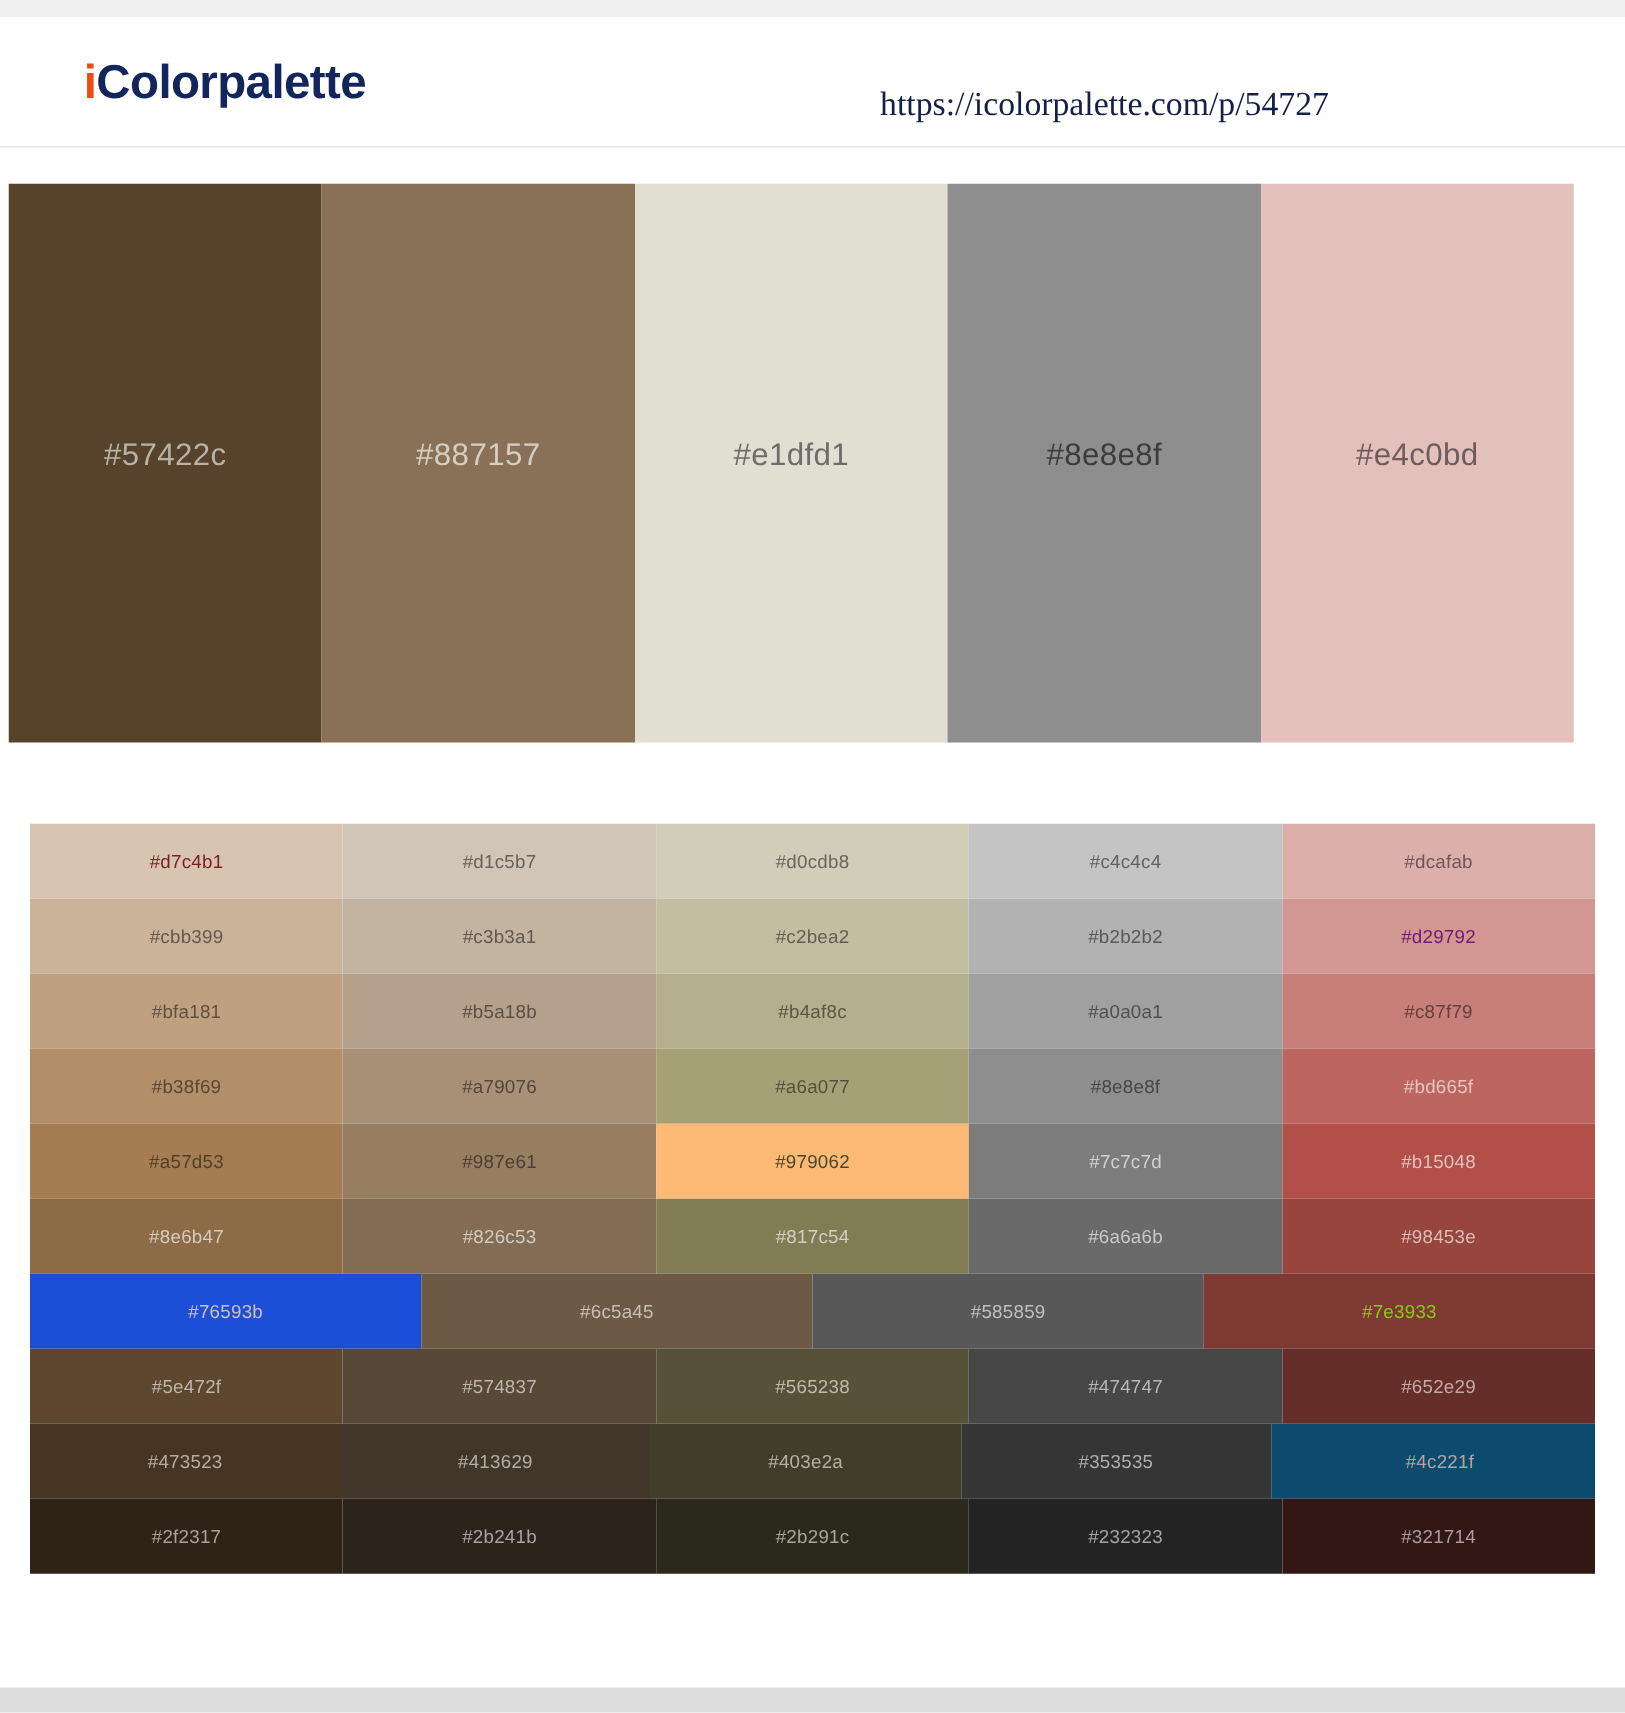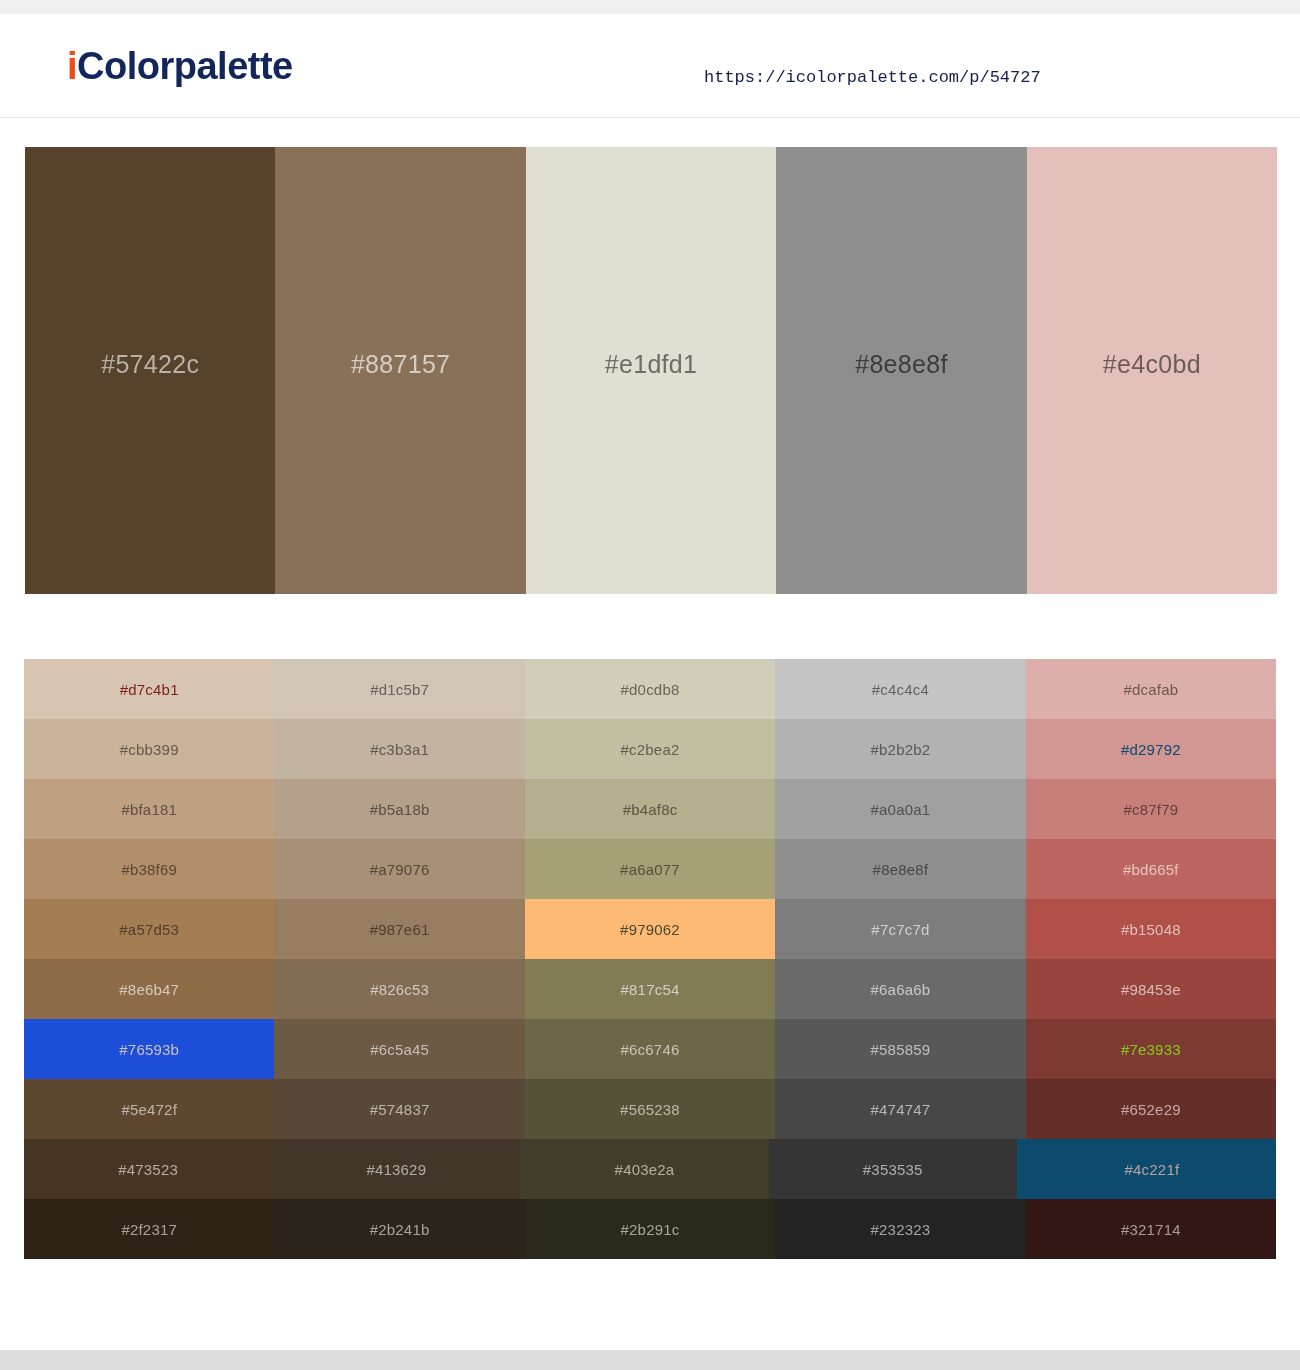--- a/index.html
+++ b/index.html
@@ -35,29 +35,29 @@
     line-height:1;
     white-space:nowrap;
   }
   .logo .logo-i{ color:#f24a15; }
   .logo .logo-rest{ color:#13265c; }
 
   .url{
     position:absolute;
     left:704px;
     top:54px;
-    font-family:Liberation Mono, monospace;
-    font-size:17px;
+    font-family:Liberation Serif, serif;
+    font-size:27px;
     color:#14204a;
     white-space:nowrap;
   }
 
   
   .palette-wrap{
-    padding:0 25px;
+    padding:0 7px;
     margin-top:29px;
   }
   .palette{
     display:flex;
     height:447px;
     width:1252px;
   }
   .swatch{
     flex:1 1 0;
     display:flex;
@@ -145,21 +145,21 @@
         <div class="cell" style="background: rgb(209, 197, 183); color: rgb(104, 98, 91);">#d1c5b7</div>
         <div class="cell" style="background: rgb(208, 205, 184); color: rgb(103, 102, 92);">#d0cdb8</div>
         <div class="cell" style="background: rgb(196, 196, 196); color: rgb(98, 98, 98);">#c4c4c4</div>
         <div class="cell" style="background: rgb(220, 175, 171); color: rgb(110, 87, 85);">#dcafab</div>
       </div>
       <div class="grid-row">
         <div class="cell" style="background: rgb(203, 179, 153); color: rgb(101, 89, 76);">#cbb399</div>
         <div class="cell" style="background: rgb(195, 179, 161); color: rgb(97, 89, 80);">#c3b3a1</div>
         <div class="cell" style="background: rgb(194, 190, 162); color: rgb(97, 95, 81);">#c2bea2</div>
         <div class="cell" style="background: rgb(178, 178, 178); color: rgb(89, 89, 89);">#b2b2b2</div>
-        <div class="cell" style="background: rgb(210, 151, 146); color: #0c4a6e; text-align: right;">#d29792</div>
+        <div class="cell" style="background: rgb(210, 151, 146); color: #701a75; text-align: right;">#d29792</div>
       </div>
       <div class="grid-row">
         <div class="cell" style="background: rgb(191, 161, 129); color: rgb(95, 80, 64);">#bfa181</div>
         <div class="cell" style="background: rgb(181, 161, 139); color: rgb(90, 80, 69);">#b5a18b</div>
         <div class="cell" style="background: rgb(180, 175, 140); color: rgb(90, 87, 70);">#b4af8c</div>
         <div class="cell" style="background: rgb(160, 160, 161); color: rgb(80, 80, 80);">#a0a0a1</div>
         <div class="cell" style="background: rgb(200, 127, 121); color: rgb(100, 63, 60);">#c87f79</div>
       </div>
       <div class="grid-row">
         <div class="cell" style="background: rgb(179, 143, 105); color: rgb(89, 71, 52);">#b38f69</div>
@@ -178,21 +178,20 @@
       <div class="grid-row">
         <div class="cell" style="background: rgb(142, 107, 71); color: rgb(214, 202, 191);">#8e6b47</div>
         <div class="cell" style="background: rgb(130, 108, 83); color: rgb(210, 202, 194);">#826c53</div>
         <div class="cell" style="background: rgb(129, 124, 84); color: rgb(210, 208, 194);">#817c54</div>
         <div class="cell" style="background: rgb(106, 106, 107); color: rgb(200, 200, 200);">#6a6a6b</div>
         <div class="cell" style="background: rgb(152, 69, 62); color: rgb(217, 188, 186);">#98453e</div>
       </div>
       <div class="grid-row">
         <div class="cell" style="background: #1d4ed8; color: rgb(203, 192, 181);">#76593b</div>
         <div class="cell" style="background: rgb(108, 90, 69); color: rgb(199, 191, 183);">#6c5a45</div>
-        <div class="cell" style="background: rgb(108, 103, 70); color: rgb(199, 197, 183);">#6c6746</div>
         <div class="cell" style="background: rgb(88, 88, 89); color: rgb(191, 191, 191);">#585859</div>
         <div class="cell" style="background: rgb(126, 57, 51); color: #84cc16;">#7e3933</div>
       </div>
       <div class="grid-row">
         <div class="cell" style="background: rgb(94, 71, 47); color: rgb(192, 181, 169);">#5e472f</div>
         <div class="cell" style="background: rgb(87, 72, 55); color: rgb(189, 181, 172);">#574837</div>
         <div class="cell" style="background: rgb(86, 82, 56); color: rgb(188, 186, 172);">#565238</div>
         <div class="cell" style="background: rgb(71, 71, 71); color: rgb(183, 183, 183);">#474747</div>
         <div class="cell" style="background: rgb(101, 46, 41); color: rgb(196, 169, 167);">#652e29</div>
       </div>

